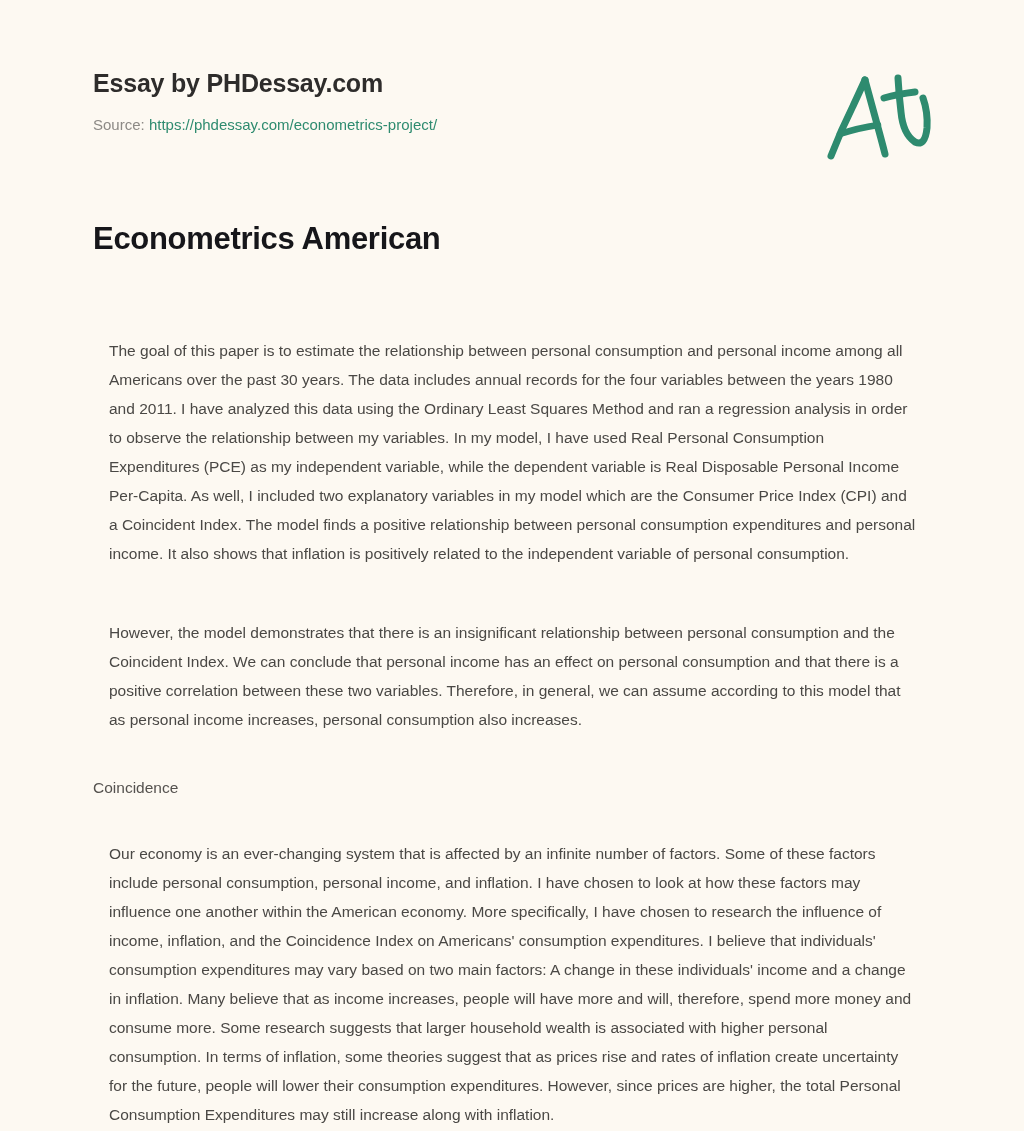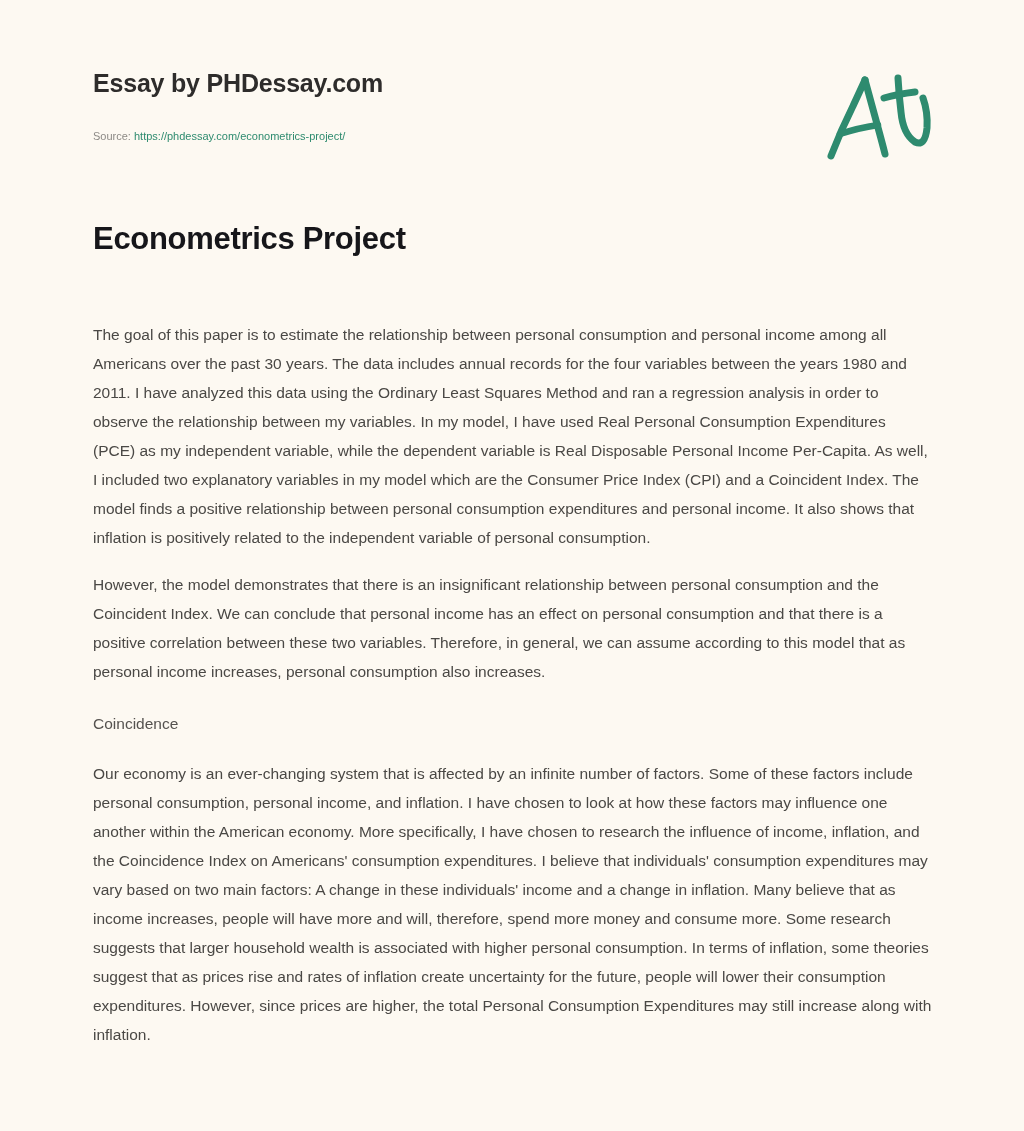--- a/index.html
+++ b/index.html
@@ -37,22 +37,22 @@
   .brand-line {
     font-size: 25px;
     font-weight: bold;
     color: #2e2c2b;
     letter-spacing: -0.2px;
     line-height: 1.1;
     margin: 0;
   }
 
   .source-line {
-    margin-top: 31px;
-    font-size: 11px;
+    margin-top: 17px;
+    font-size: 15px;
     color: #8d8a86;
     line-height: 1.3;
     white-space: nowrap;
   }
   .source-label {
     color: #8d8a86;
   }
   .source-url {
     color: #2e8b6f;
     text-decoration: none;
@@ -92,21 +92,21 @@
     font-weight: normal;
     color: #55524f;
     line-height: 1.4;
     margin: 0;
   }
 
   .para {
     font-size: 15.5px;
     line-height: 29px;
     color: #4a4845;
-    margin: 0;
+    margin: 16px;
     text-align: left;
   }
 
   
   .gap-abstract-head { height: 39px; }
   .gap-head-para     { height: 24px; }
   .gap-para-para     { height: 18px; }
   .gap-para-head     { height: 27px; }
 </style>
 </head>
@@ -136,21 +136,21 @@
           <path d="M62 30 Q 76 26 93 24" stroke-width="7"></path>
 
           <path d="M76 10 Q 77 28 79 44 Q 81 66 93 74 Q 103 79 105 60 Q 106 44 101 30" stroke-width="7"></path>
         </g>
       </svg>
     </div>
   </div>
 
   <div class="article">
 
-    <h1 class="doc-title">Econometrics Project</h1>
+    <h1 class="doc-title">Econometrics American</h1>
 
     <div class="gap-abstract-head"></div>
 
     <div class="gap-head-para"></div>
     <p class="para">The goal of this paper is to estimate the relationship between personal consumption and personal income among all Americans over the past 30 years. The data includes annual records for the four variables between the years 1980 and 2011. I have analyzed this data using the Ordinary Least Squares Method and ran a regression analysis in order to observe the relationship between my variables. In my model, I have used Real Personal Consumption Expenditures (PCE) as my independent variable, while the dependent variable is Real Disposable Personal Income Per-Capita. As well, I included two explanatory variables in my model which are the Consumer Price Index (CPI) and a Coincident Index. The model finds a positive relationship between personal consumption expenditures and personal income. It also shows that inflation is positively related to the independent variable of personal consumption.</p>
 
     <div class="gap-para-para"></div>
     <p class="para">However, the model demonstrates that there is an insignificant relationship between personal consumption and the Coincident Index. We can conclude that personal income has an effect on personal consumption and that there is a positive correlation between these two variables. Therefore, in general, we can assume according to this model that as personal income increases, personal consumption also increases.</p>
 
     <div class="gap-para-head"></div>

